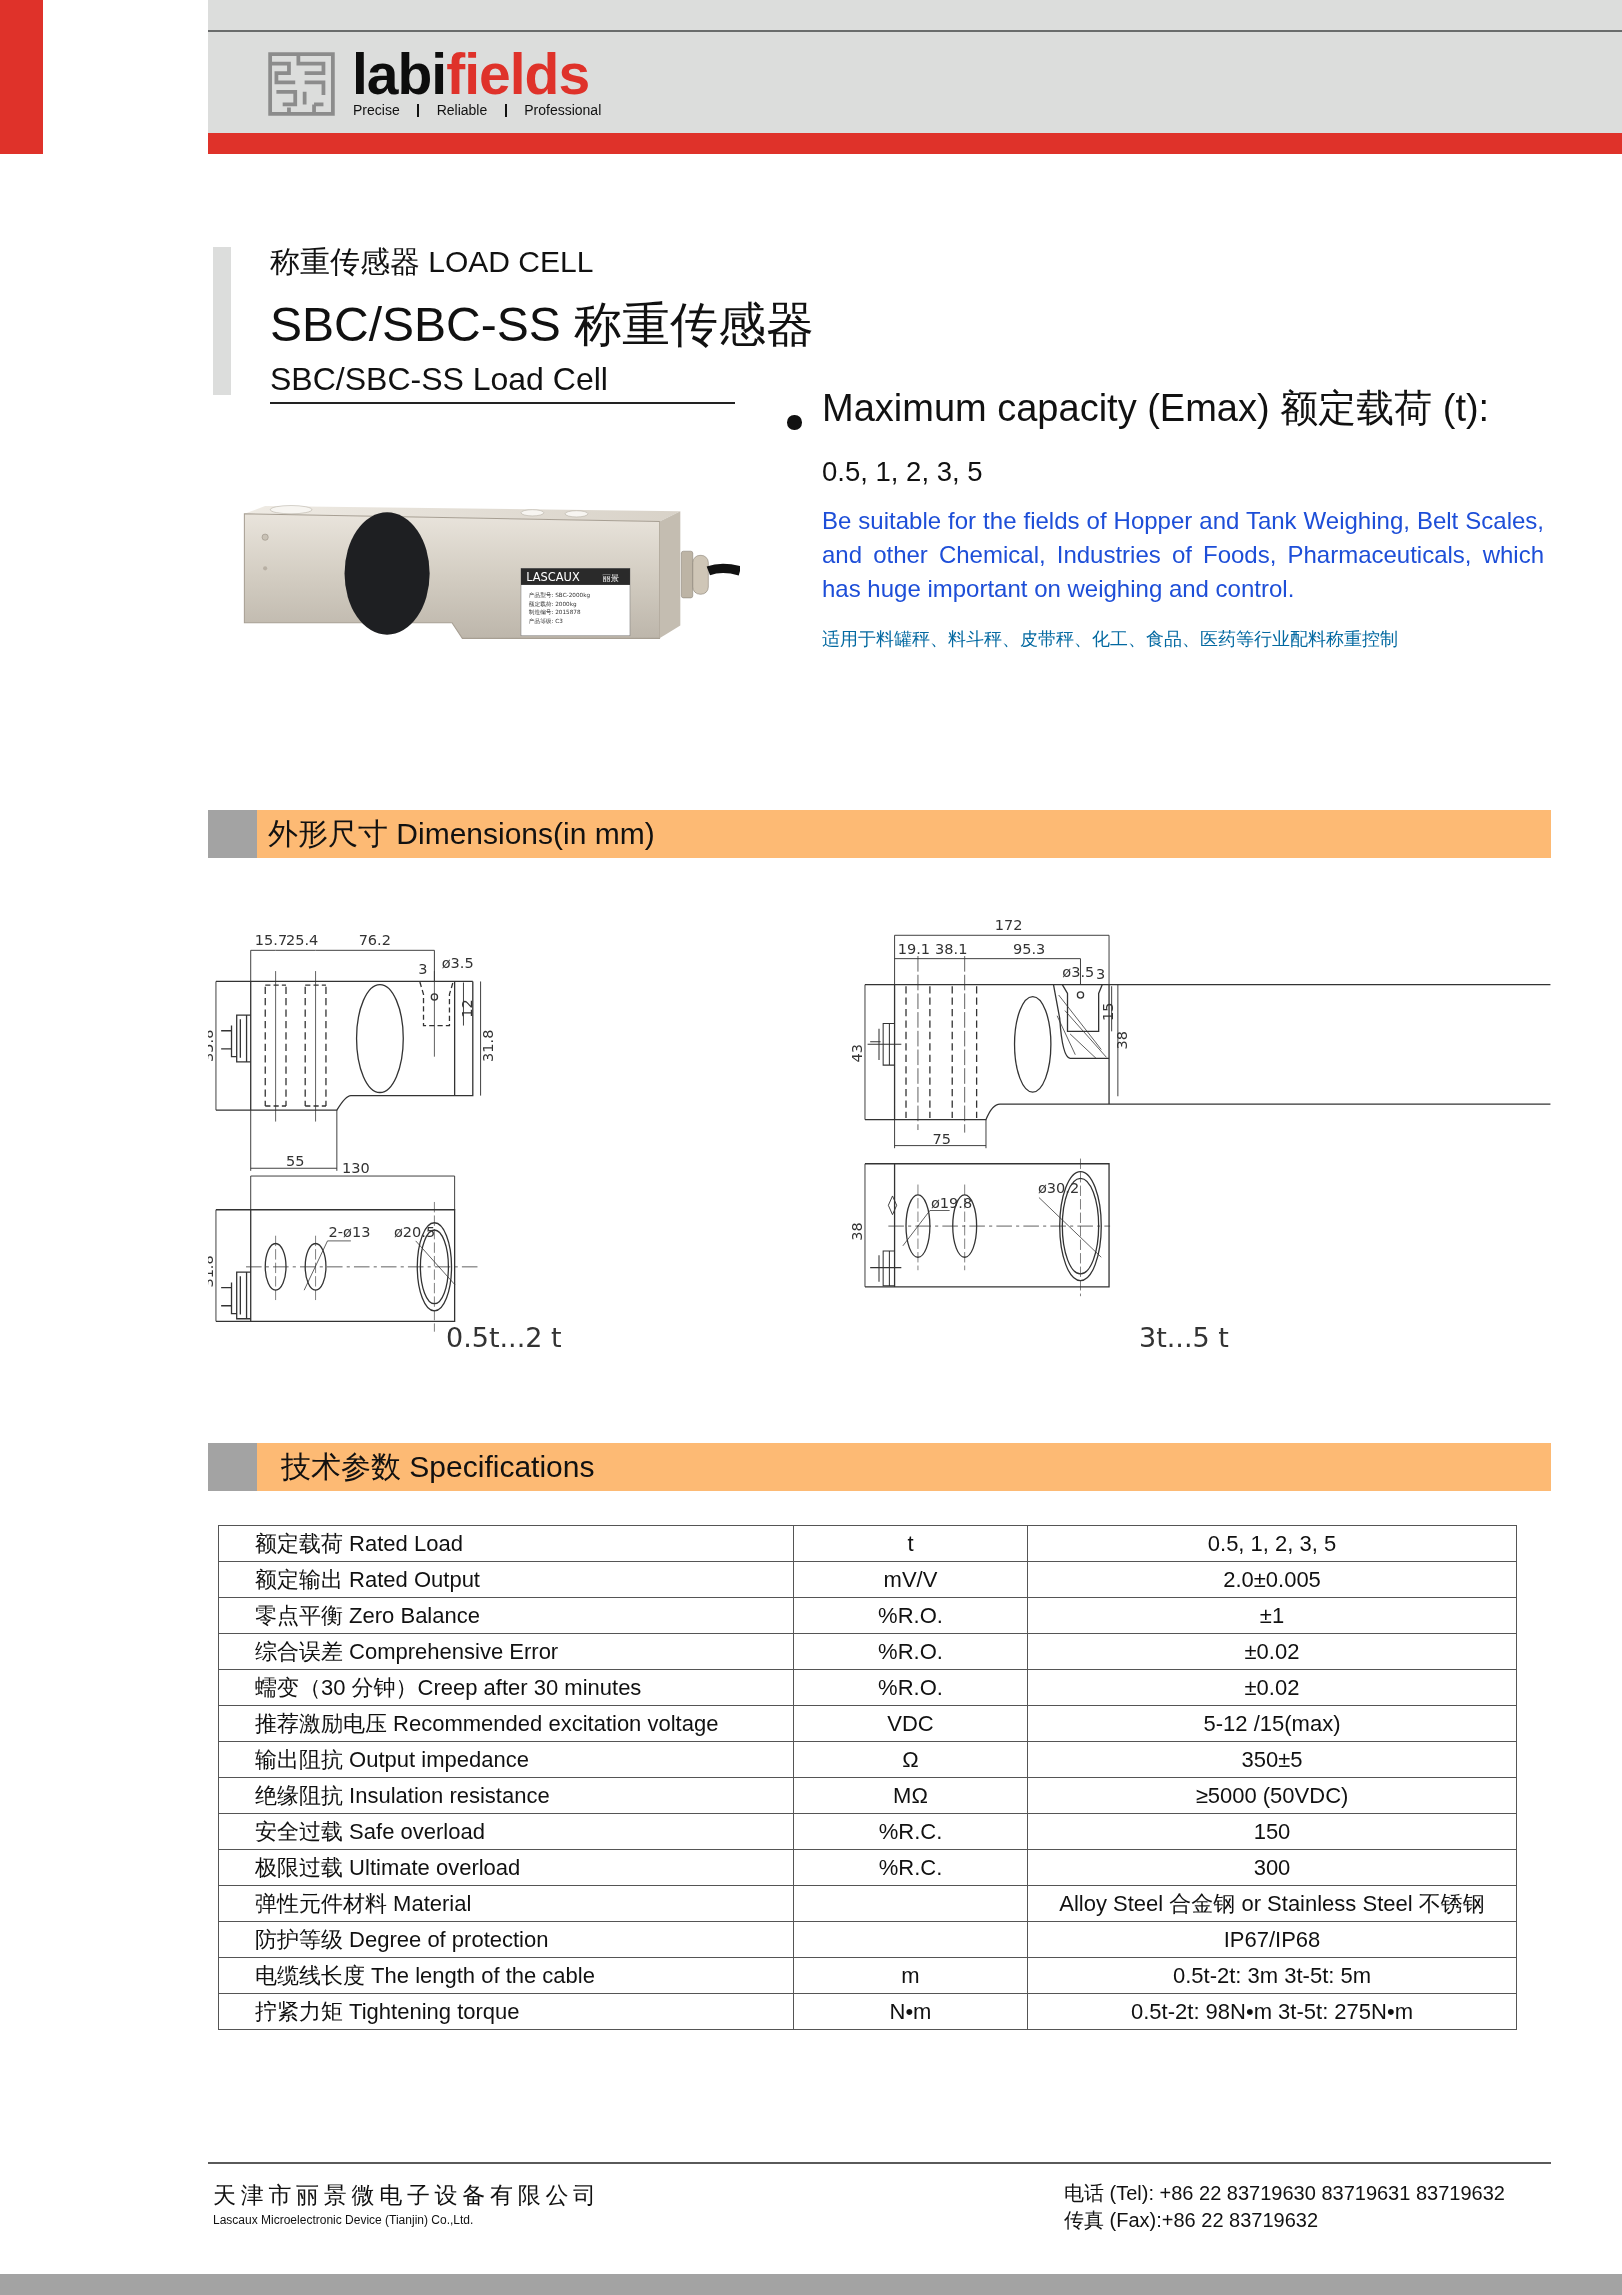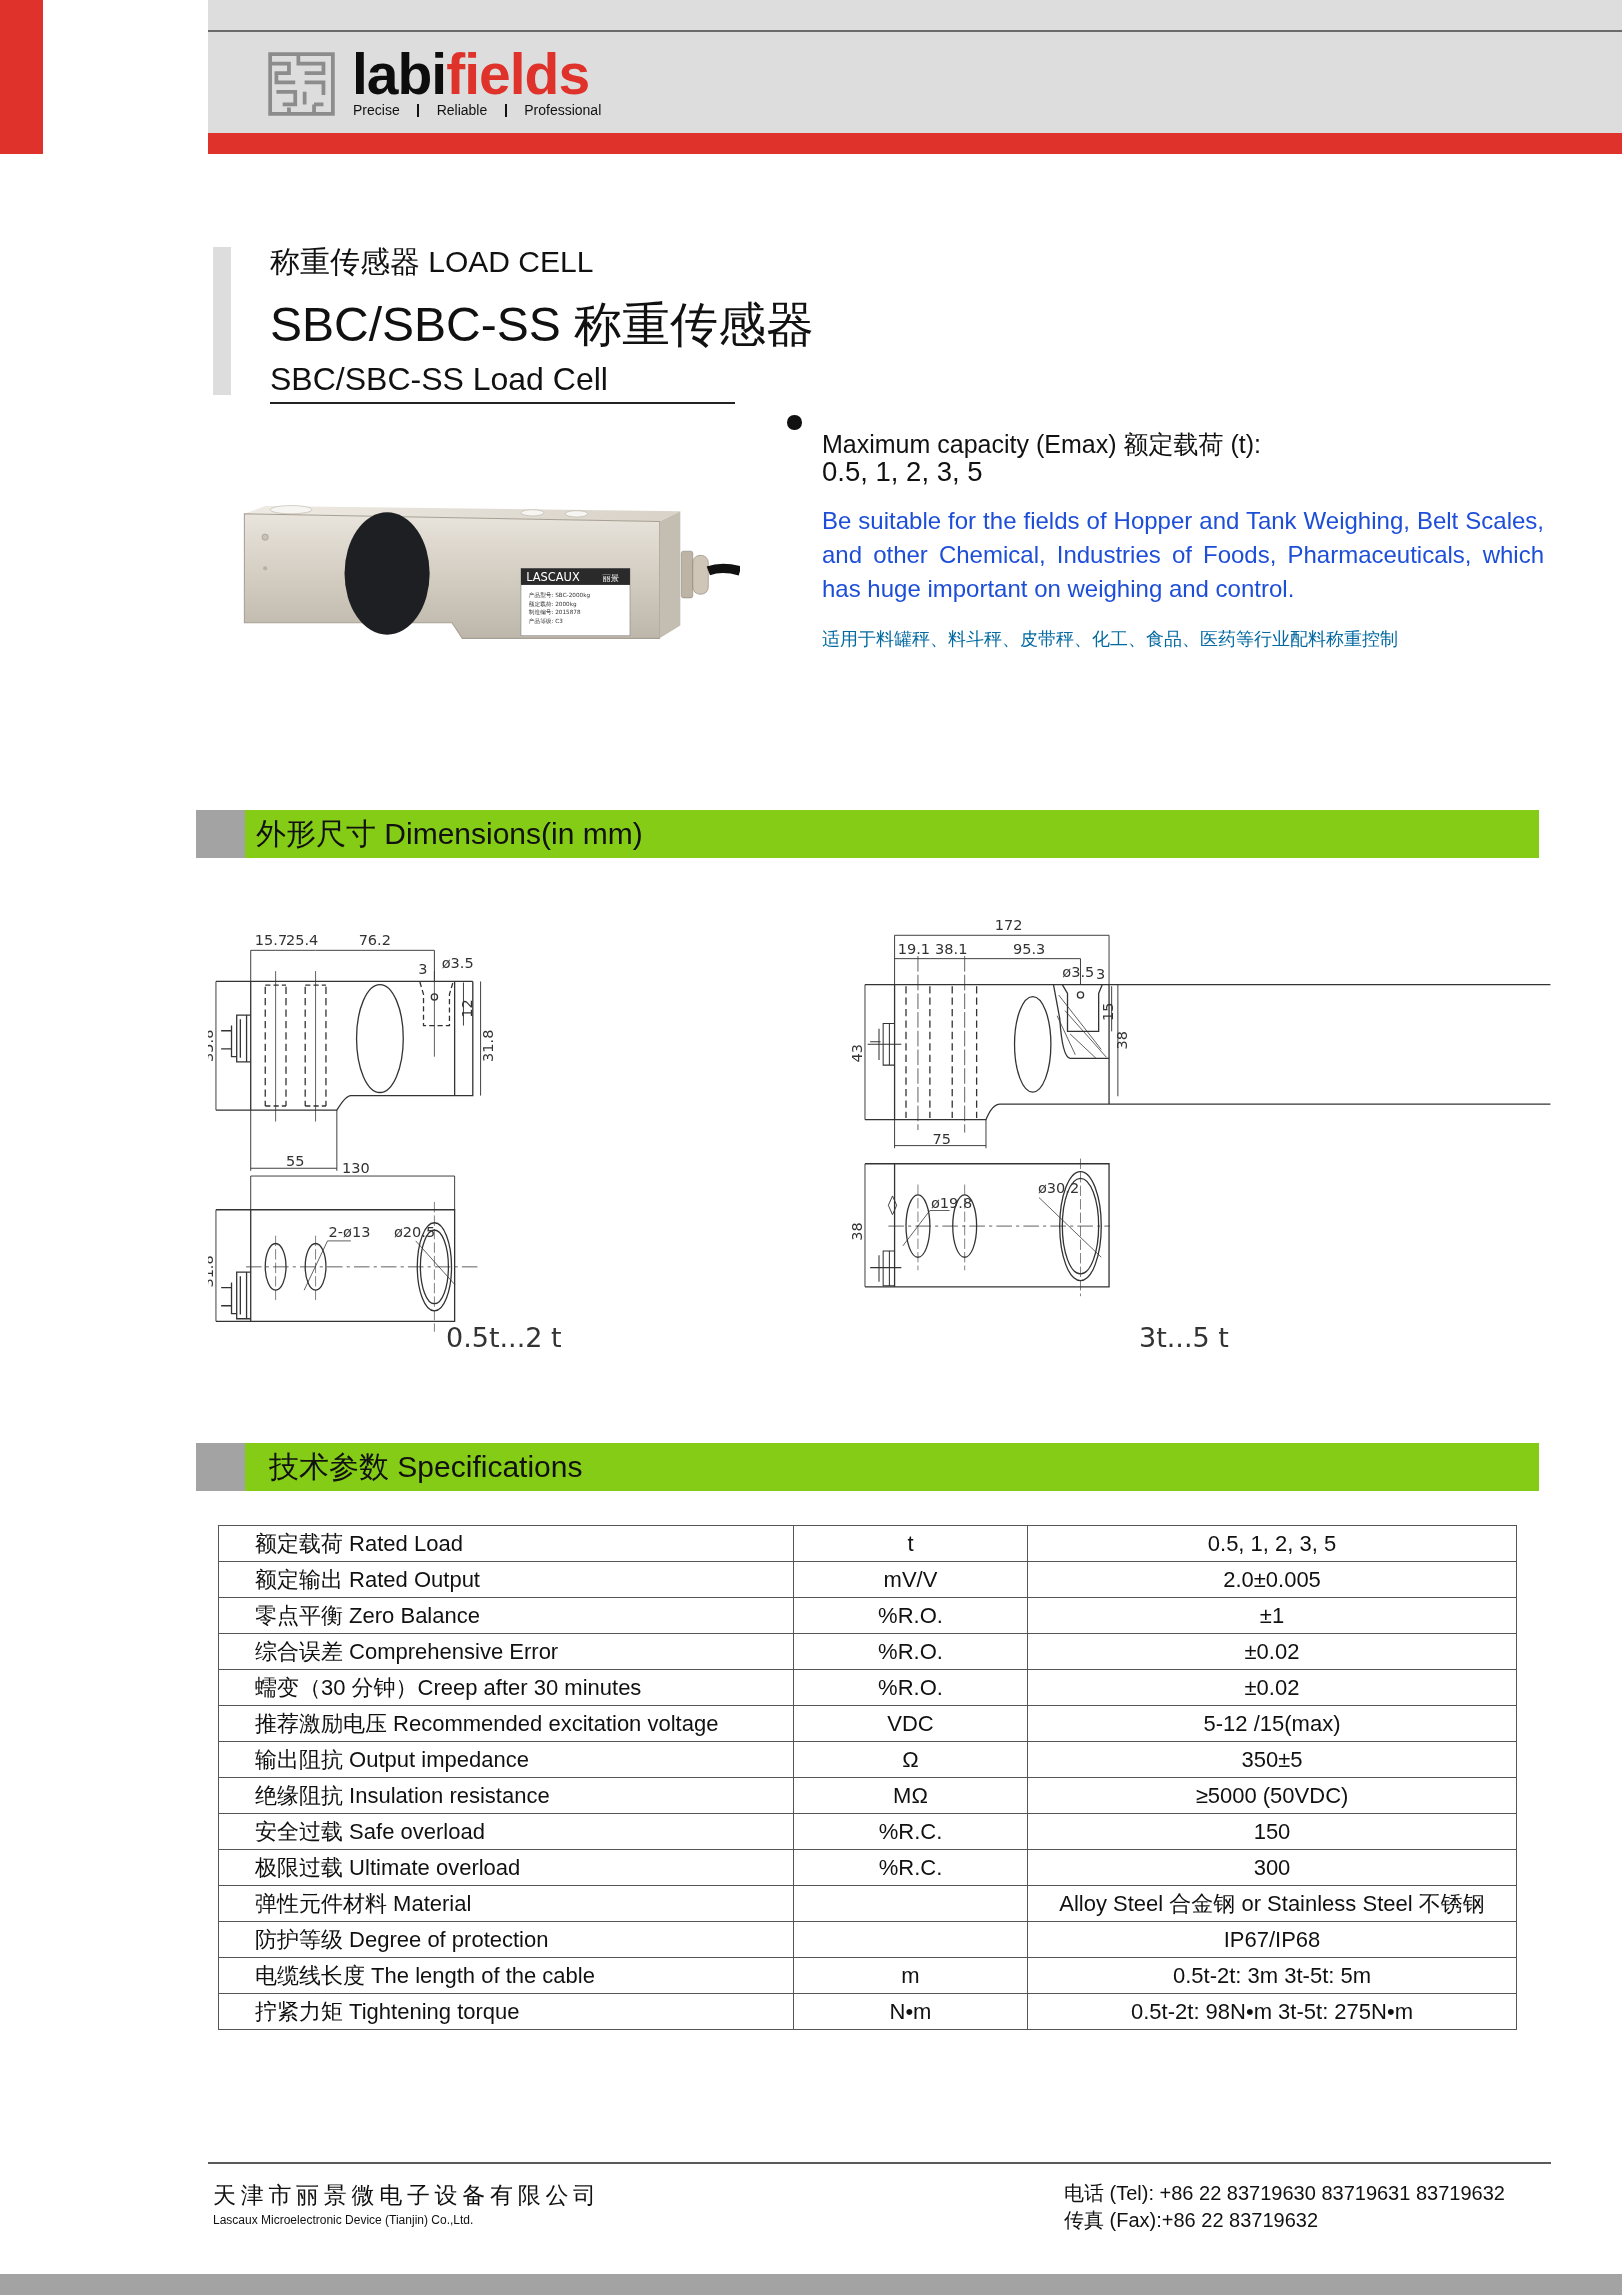--- a/index.html
+++ b/index.html
@@ -24,27 +24,27 @@
   #title-cat { left: 270px; top: 244px; font-size: 30px; line-height: 36px; white-space: nowrap; }
   #title-main { left: 270px; top: 299px; font-size: 48px; line-height: 52px; white-space: nowrap; }
   #title-sub { left: 270px; top: 361px; font-size: 32px; line-height: 37px; white-space: nowrap; }
   #title-underline { left: 270px; top: 402px; width: 465px; height: 1.6px; background: #222; }
 
   
   #photo { left: 234px; top: 493px; width: 506px; height: 161px; }
 
   
   #bullet { left: 787px; top: 415px; width: 14.5px; height: 14.5px; border-radius: 50%; background: #111; }
-  #cap-label { left: 822px; top: 426px; font-size: 25px; line-height: 36px; white-space: nowrap; }
+  #cap-label { left: 822px; top: 390px; font-size: 38px; line-height: 36px; white-space: nowrap; }
   #cap-values { left: 822px; top: 454px; font-size: 27.5px; line-height: 36px; white-space: nowrap; }
   #desc-en { left: 822px; top: 504px; width: 722px; font-size: 24px; line-height: 34px; text-align: justify; color: #1d4ed8; }
   #desc-zh { left: 822px; top: 620px; width: 727px; font-size: 18px; line-height: 39px; color: #0369a1; text-align: justify; }
 
   
-  .sec-head { left: 196px; width: 1343px; height: 48px; background: #84cc16; }
+  .sec-head { left: 208px; width: 1343px; height: 48px; background: #fdba74; }
   .sec-head .sq { position: absolute; left: 0; top: 0; width: 49px; height: 48px; background: #a3a3a3; }
   .sec-head .lbl { position: absolute; top: 6.2px; font-size: 30px; line-height: 36px; white-space: nowrap; }
   #dim-head { top: 810px; }
   #dim-head .lbl { left: 60px; }
   #spec-head { top: 1443px; }
   #spec-head .lbl { left: 73px; }
 
   
   #draw-left { left: 208px; top: 914px; width: 623px; height: 467px; }
   #draw-right { left: 852px; top: 904px; width: 727px; height: 478px; }

